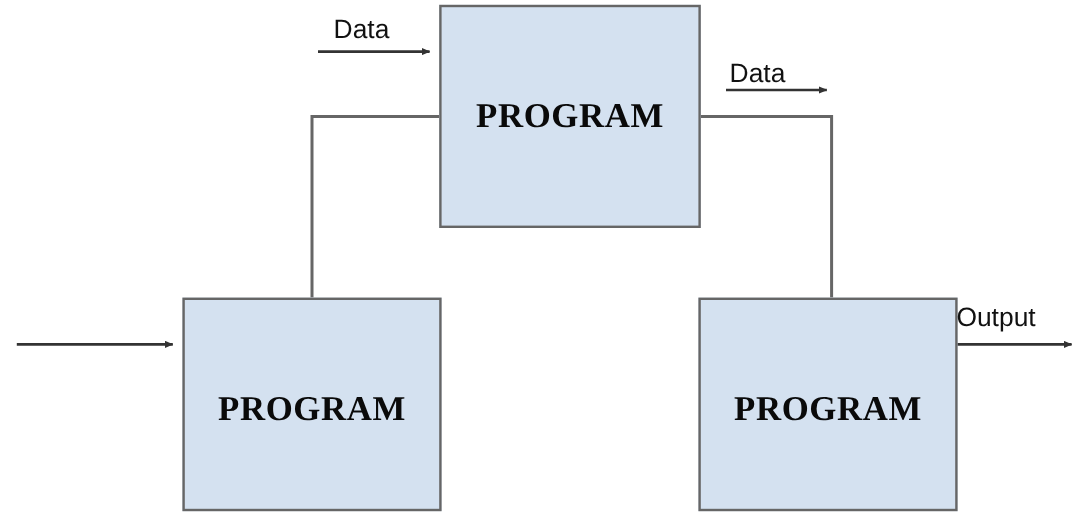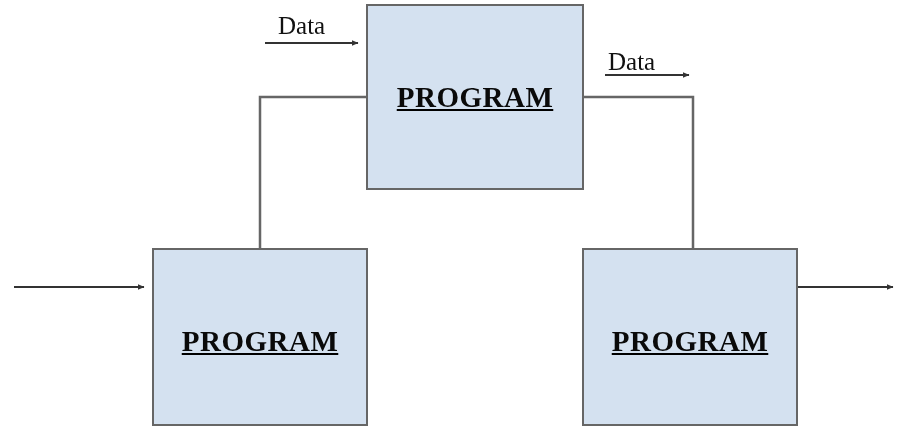--- a/index.html
+++ b/index.html
@@ -23,21 +23,20 @@
     height: 434px;
   }
   .node-box {
     position: absolute;
     box-sizing: border-box;
     background: #d4e1f0;
     border: 2px solid #666666;
     display: flex;
     align-items: center;
     justify-content: center;
-    text-decoration: underline;
   }
   .node-label {
     font-family: "Liberation Serif", serif;
     font-weight: bold;
     font-size: 29px;
     letter-spacing: 0.5px;
     color: #0a0a0a;
     white-space: nowrap;
   }
   #node-top {
@@ -57,22 +56,22 @@
   #node-bottom-right {
     left: 582px;
     top: 248px;
     width: 216px;
     height: 178px;
     align-items: flex-start;
     padding-top: 75px;
   }
   .edge-label {
     position: absolute;
-    font-family: Liberation Serif, serif;
-    font-size: 25px;
+    font-family: Liberation Sans, sans-serif;
+    font-size: 22px;
     color: #111111;
     white-space: nowrap;
   }
   #label-data-in  { left: 278px; top: 12px; }
   #label-data-out { left: 608px; top: 48px; }
   #label-sensors  { left: 18px;  top: 252px; }
   #label-output   { left: 797px; top: 252px; }
 </style>
 </head>
 <body>
@@ -106,14 +105,15 @@
   <div class="node-box" id="node-bottom-left">
     <span class="node-label">PROGRAM</span>
   </div>
 
   <div class="node-box" id="node-bottom-right">
     <span class="node-label">PROGRAM</span>
   </div>
 
   <span class="edge-label" id="label-data-in">Data</span>
   <span class="edge-label" id="label-data-out">Data</span>
+  <span class="edge-label" id="label-output">Output</span>
 
 </div>
 
 </body></html>

